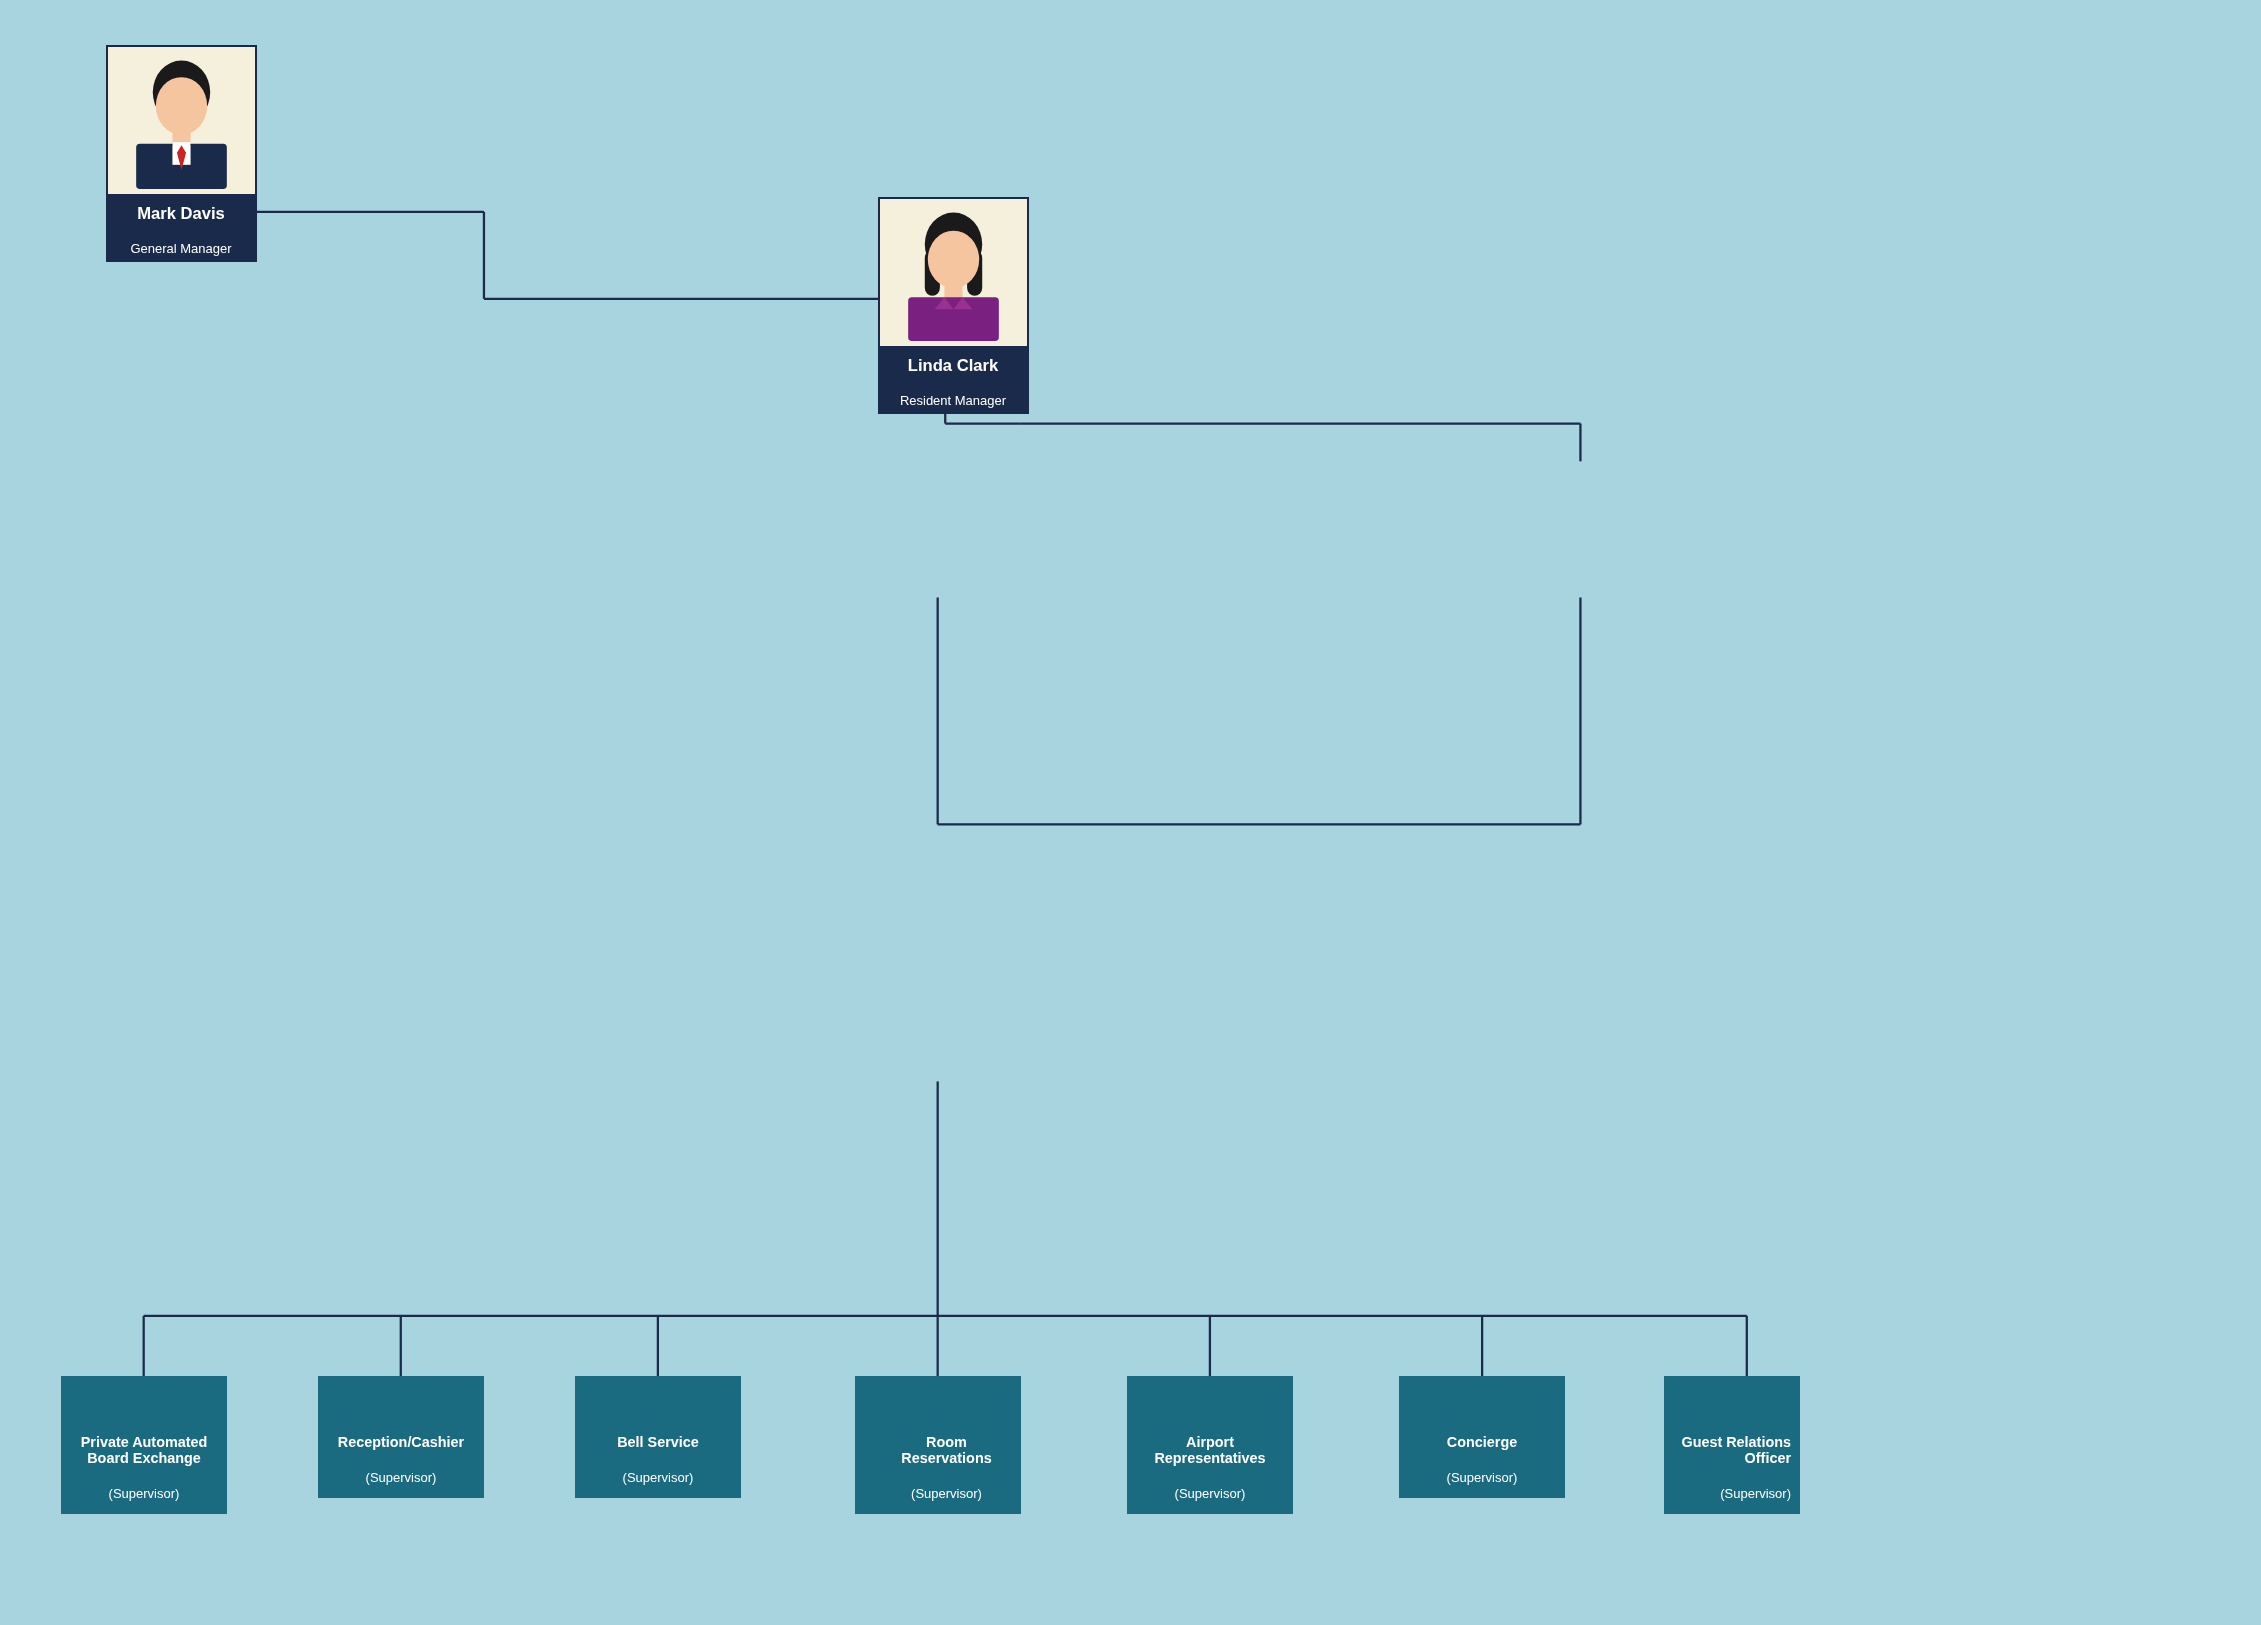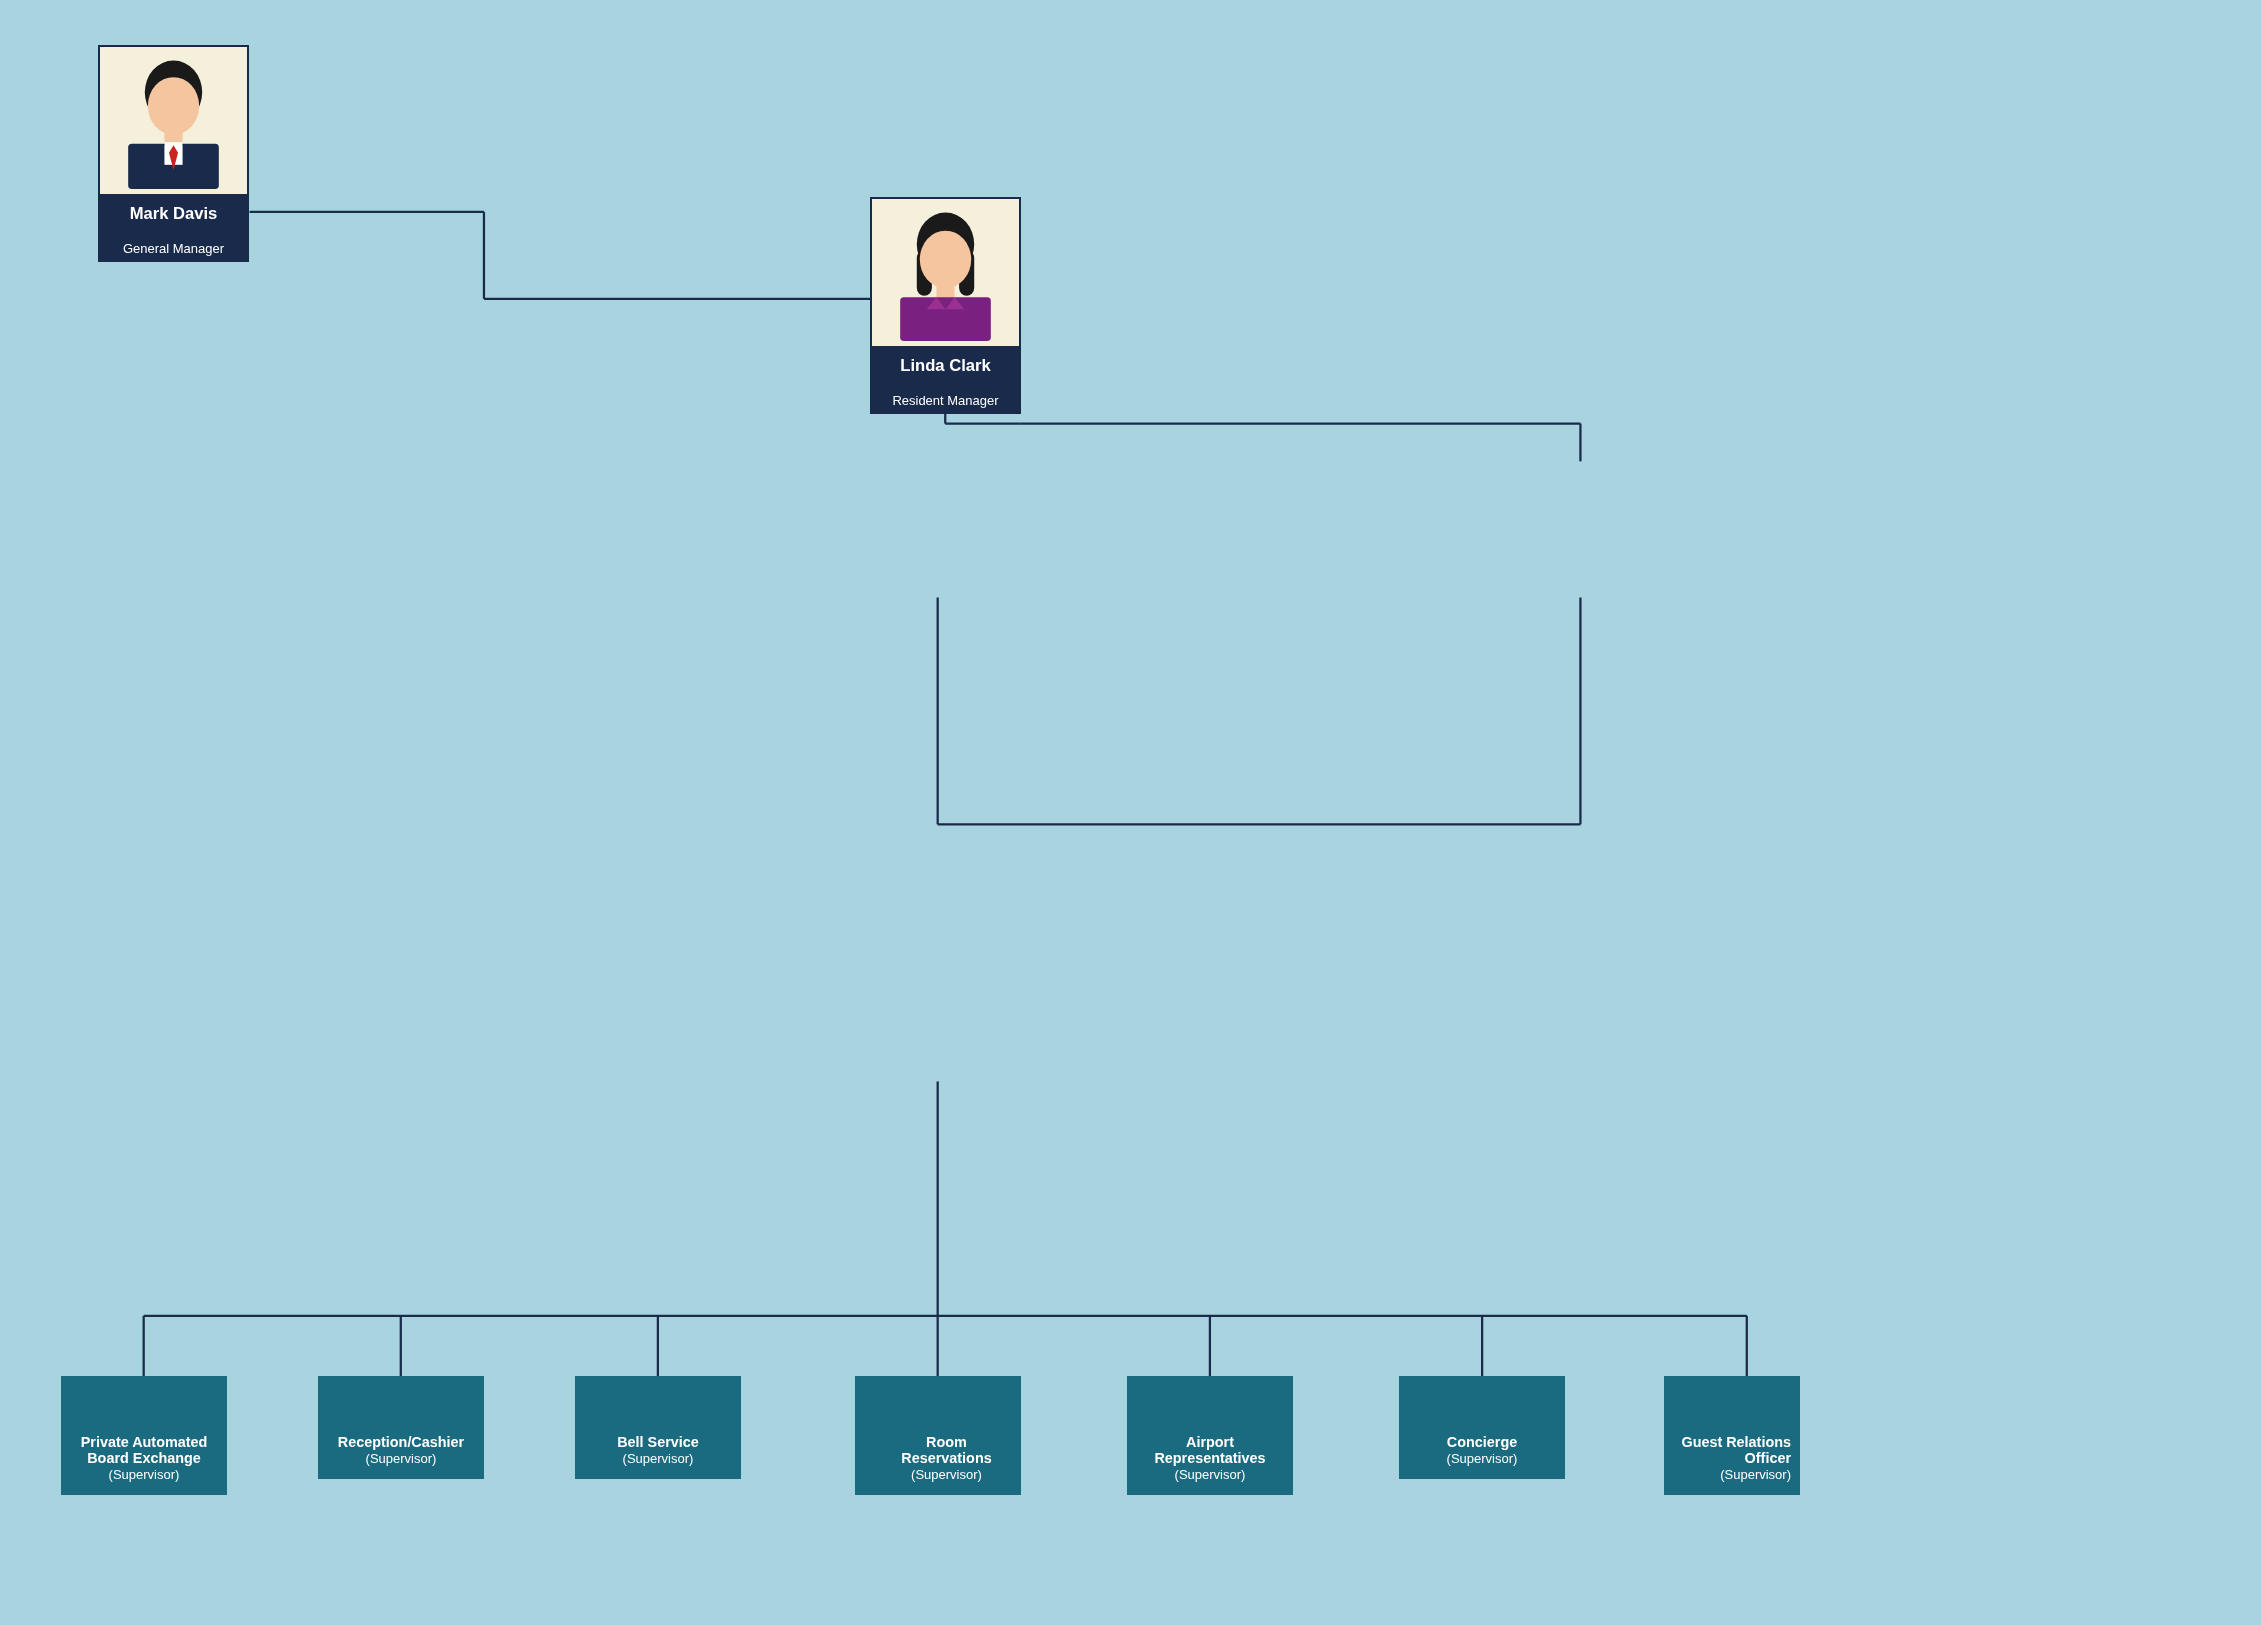--- a/index.html
+++ b/index.html
@@ -27,21 +27,21 @@
       width: 100%;
       height: 100%;
       pointer-events: none;
     }
 
     
     .person-card {
       position: absolute;
       display: flex;
       flex-direction: column;
-      align-items: flex-start;
+      align-items: center;
       width: 166px;
     }
 
     .person-card .avatar-box {
       background-color: #f5f0dc;
       border: 2.3px solid #1a2a4a;
       width: 151px;
       height: 151px;
       display: flex;
       align-items: center;
@@ -83,21 +83,21 @@
     .leaf-card .leaf-name {
       font-size: 14.4px;
       font-weight: bold;
       display: block;
       margin-top: 44px;
     }
 
     .leaf-card .leaf-title {
       font-size: 13px;
       display: block;
-      margin-top: 1px;
+      margin-top: 20px;
     }
 
     
     .avatar-svg {
       width: 121px;
       height: 136px;
     }
   </style>
 </head>
 <body>

